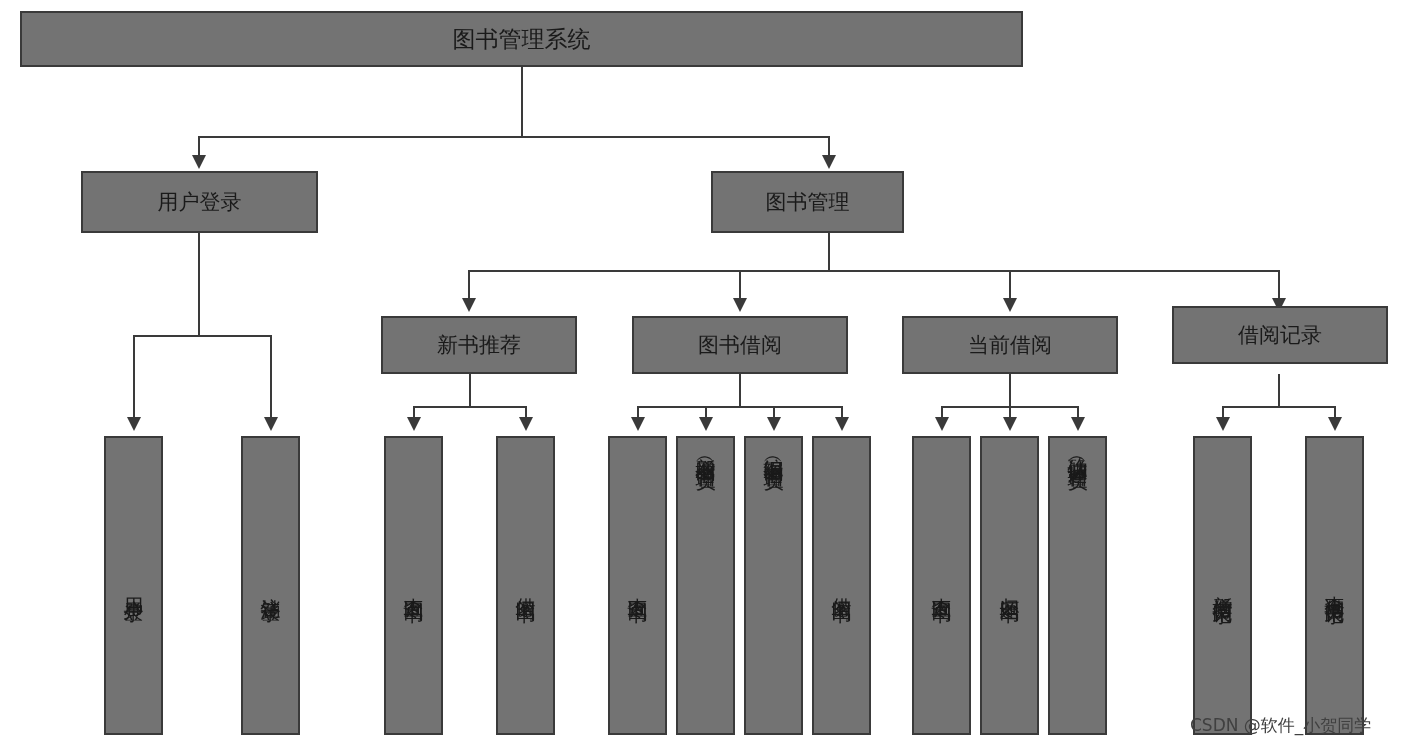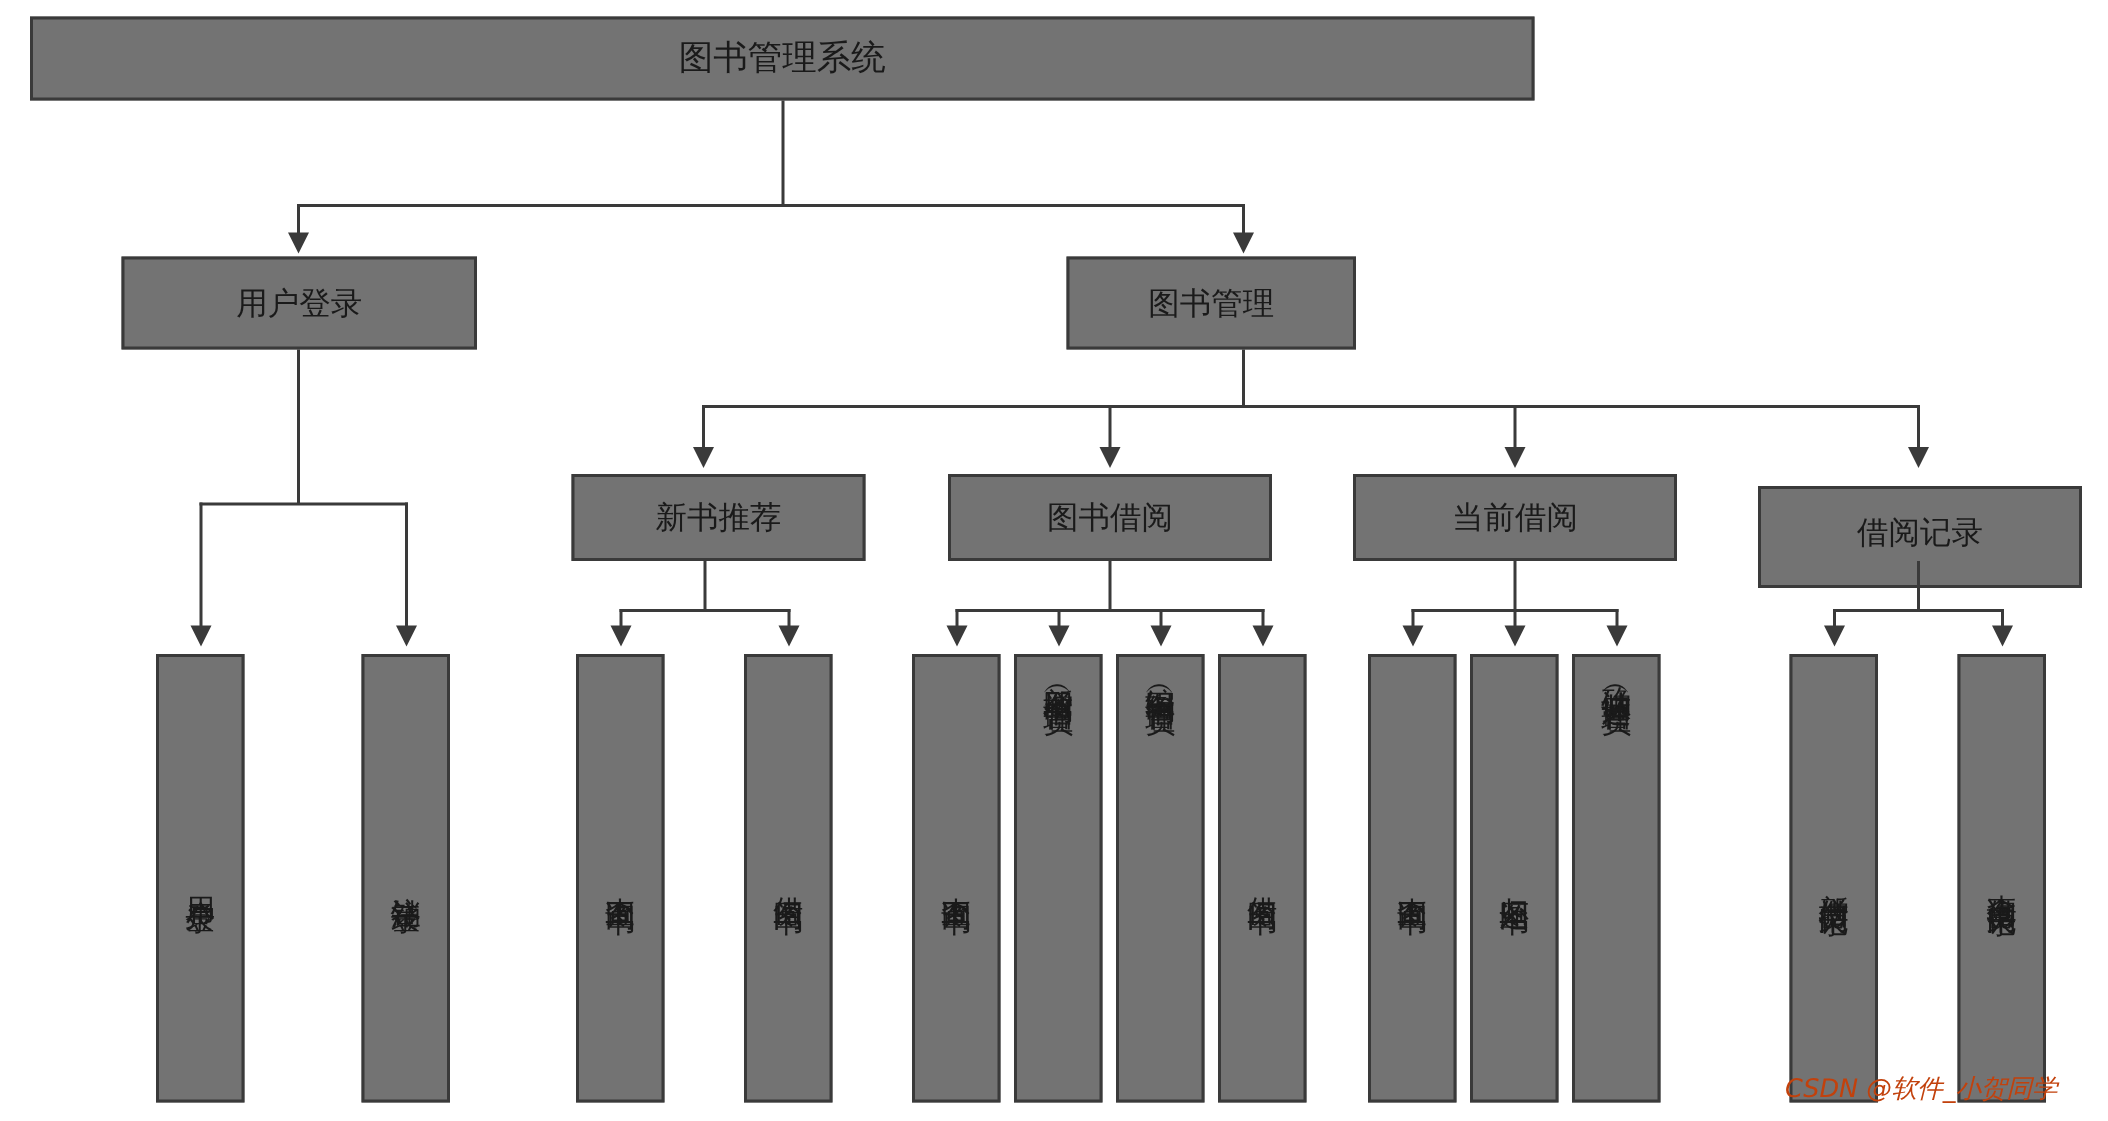--- a/index.html
+++ b/index.html
@@ -68,25 +68,24 @@
     position: absolute;
     width: 0;
     height: 0;
     border-left: 7px solid transparent;
     border-right: 7px solid transparent;
     border-top: 14px solid #3a3a3a;
   }
   
   #watermark {
     position: absolute;
-    color: #c2410c;
+    color: #404040;
     font-size: 17px;
     white-space: nowrap;
     user-select: none;
-    font-style: italic;
   }
 </style>
 </head>
 <body>
 
 <div id="diagram-root">
 
   <div class="node root" style="left:20px; top:11px; width:1003px; height:56px;">
     <span>图书管理系统</span>
   </div>
@@ -131,21 +130,21 @@
 
   <div class="node level3" style="left:381px; top:316px; width:196px; height:58px;">
     <span>新书推荐</span>
   </div>
   <div class="node level3" style="left:632px; top:316px; width:216px; height:58px;">
     <span>图书借阅</span>
   </div>
   <div class="node level3" style="left:902px; top:316px; width:216px; height:58px;">
     <span>当前借阅</span>
   </div>
-  <div class="node level3" style="left:1172px; top:324px; width:216px; height:68px;font-family:Liberation Mono, monospace;">
+  <div class="node level3" style="left:1172px; top:306px; width:216px; height:58px;">
     <span>借阅记录</span>
   </div>
 
   <div class="conn v" style="left:469px; top:374px; width:2px; height:33px;"></div>
   <div class="conn h" style="left:413px; top:406px; width:114px; height:2px;"></div>
   <div class="conn v" style="left:413px; top:406px; width:2px; height:13px;"></div>
   <div class="arrow" style="left:407px; top:417px;"></div>
   <div class="conn v" style="left:525px; top:406px; width:2px; height:13px;"></div>
   <div class="arrow" style="left:519px; top:417px;"></div>
 

